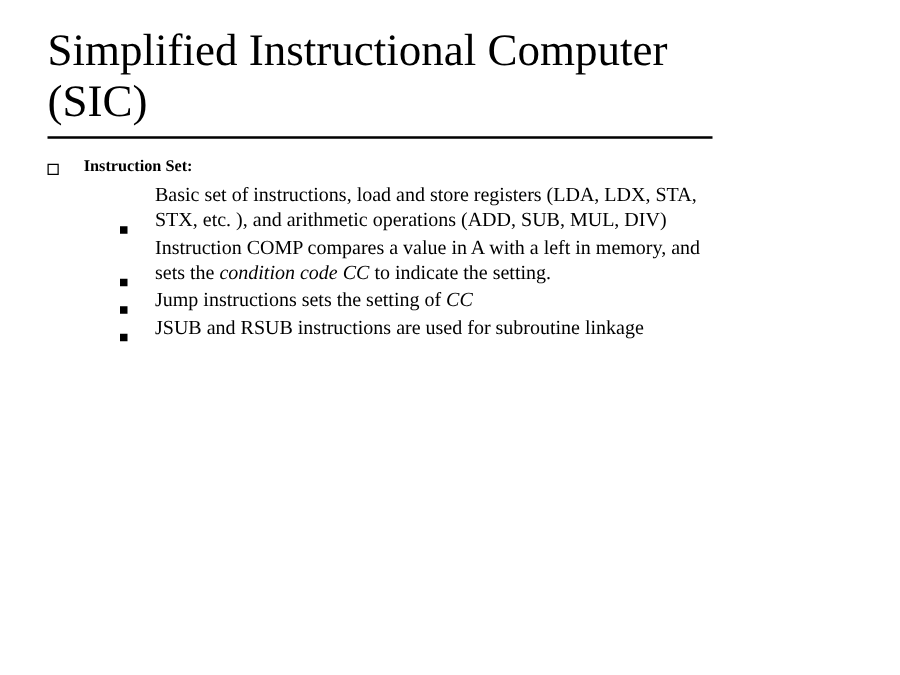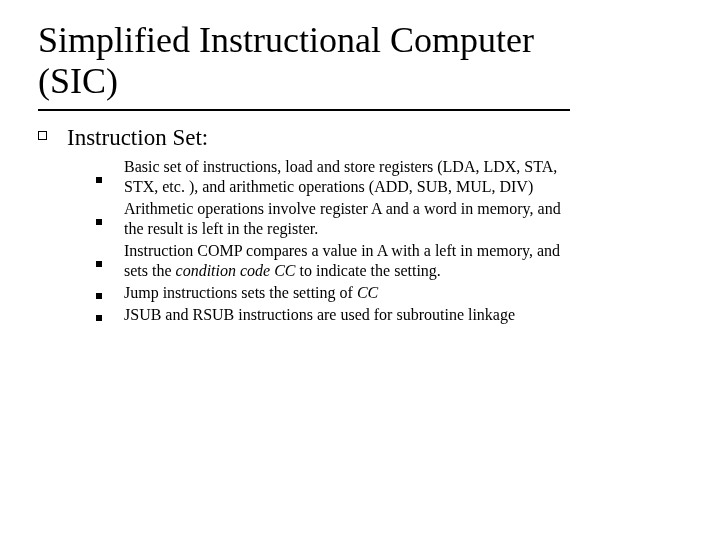--- a/index.html
+++ b/index.html
@@ -25,30 +25,30 @@
   }
   .bullet-square-open {
     width: 9px;
     height: 9px;
     border: 1.6px solid #000;
     margin-top: 6px;
     margin-right: 20px;
     flex: 0 0 auto;
   }
   .level1-text {
-    font-size: 23px;
-    font-weight: 400;
+    font-size: 13px;
+    font-weight: 700;
   }
   .level2-list {
     margin-left: 58px;
     margin-top: 6px;
   }
   .level2 {
     display: flex;
-    align-items: center;
+    align-items: flex-end;
     margin-bottom: 2px;
   }
   .bullet-square-filled {
     width: 6px;
     height: 6px;
     background: #000;
     margin-top: 7px;
     margin-right: 22px;
     flex: 0 0 auto;
   }
@@ -70,24 +70,20 @@
     <span class="level1-text">Instruction Set:</span>
   </div>
 
   <div class="level2-list">
     <div class="level2">
       <span class="bullet-square-filled"></span>
       <span class="level2-text"><span>Basic set of instructions, load and store registers (LDA, LDX, STA, STX, etc. ), and arithmetic operations (ADD, SUB, MUL, DIV)</span><span class="italic"></span><span></span></span>
     </div>
     <div class="level2">
       <span class="bullet-square-filled"></span>
-      <span class="level2-text"><span>Arithmetic operations involve register A and a word in memory, and the result is left in the register.</span><span class="italic"></span><span></span></span>
-    </div>
-    <div class="level2">
-      <span class="bullet-square-filled"></span>
       <span class="level2-text"><span>Instruction COMP compares a value in A with a left in memory, and sets the </span><span class="italic">condition code CC</span><span> to indicate the setting.</span></span>
     </div>
     <div class="level2">
       <span class="bullet-square-filled"></span>
       <span class="level2-text"><span>Jump instructions sets the setting of </span><span class="italic">CC</span><span></span></span>
     </div>
     <div class="level2">
       <span class="bullet-square-filled"></span>
       <span class="level2-text"><span>JSUB and RSUB instructions are used for subroutine linkage</span><span class="italic"></span><span></span></span>
     </div>

